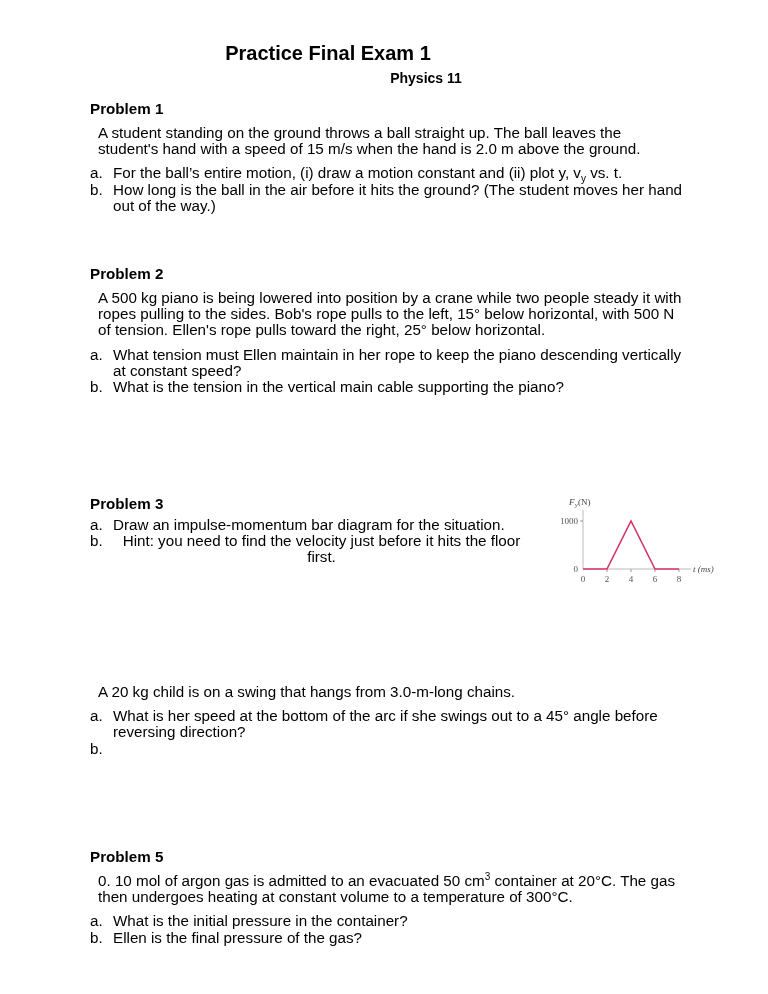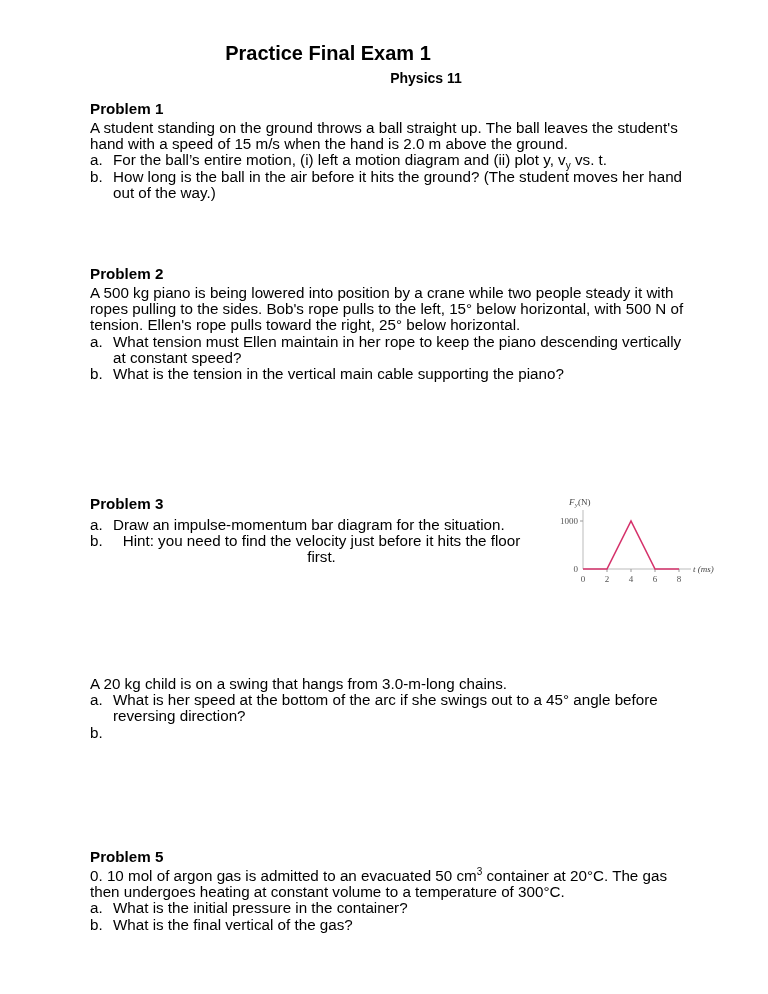--- a/index.html
+++ b/index.html
@@ -10,21 +10,21 @@
     .title {
       position: absolute; left: 0; width: 656px; top: 42px;
       text-align: center; font-weight: bold; font-size: 20px;
     }
     .subtitle {
       position: absolute; left: 0; width: 768px; top: 70px;
       text-align: center; font-weight: bold; font-size: 14px; padding-left: 42px;
     }
     .problem { position: absolute; left: 90px; width: 600px; font-size: 15.2px; line-height: 16.2px; }
     .problem h2 { margin: 0 0 3px 0; font-size: 15.2px; font-weight: bold; line-height: 17px; }
-    .problem p { margin: 0; }
+    .problem p { margin: 8px; }
     .items { margin: 0; padding: 0; list-style: none; }
     .items li { position: relative; padding-left: 23px; }
     .items li .lbl { position: absolute; left: 0; top: 0; }
     .hint { padding-left: 23px; text-align: center; }
     sub, sup { font-size: 10px; line-height: 0; }
     #p1 { top: 100px; }
     #p2 { top: 265px; }
     #p3 { top: 495px; width: 440px; }
     #p4 { top: 676px; }
     #p5 { top: 848px; }
@@ -36,21 +36,21 @@
 
 <div class="title">Practice Final Exam 1</div>
 <div class="subtitle">Physics 11</div>
 
 <section class="problem" id="p1">
   <h2>Problem 1</h2>
   <p>A student standing on the ground throws a ball straight up. The ball leaves the student's hand with a speed of 15 m/s when the hand is 2.0 m above the ground.</p>
   <ul class="items">
     <li>
       <span class="lbl">a.</span>
-      <span>For the ball’s entire motion, (i) left a motion diagram and (ii) plot y, v</span><sub>y</sub><span> vs. t.</span>
+      <span>For the ball’s entire motion, (i) draw a motion constant and (ii) plot y, v</span><sub>y</sub><span> vs. t.</span>
     </li>
     <li>
       <span class="lbl">b.</span>
       <span>How long is the ball in the air before it hits the ground? (The student moves her hand out of the way.)</span>
     </li>
   </ul>
 </section>
 
 <section class="problem" id="p2">
   <h2>Problem 2</h2>
@@ -127,16 +127,16 @@
 <section class="problem" id="p5">
   <h2>Problem 5</h2>
   <p><span>0. 10 mol of argon gas is admitted to an evacuated 50 cm</span><sup>3</sup><span> container at 20°C. The gas then undergoes heating at constant volume to a temperature of 300°C.</span></p>
   <ul class="items">
     <li>
       <span class="lbl">a.</span>
       <span>What is the initial pressure in the container?</span>
     </li>
     <li>
       <span class="lbl">b.</span>
-      <span>What is the final vertical of the gas?</span>
+      <span>Ellen is the final pressure of the gas?</span>
     </li>
   </ul>
 </section>
 
 </body></html>

